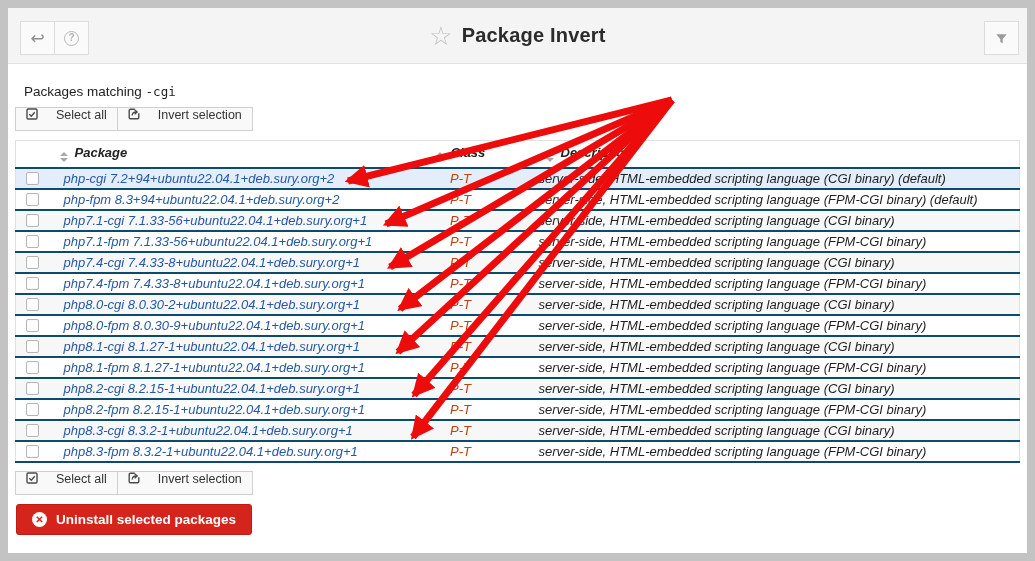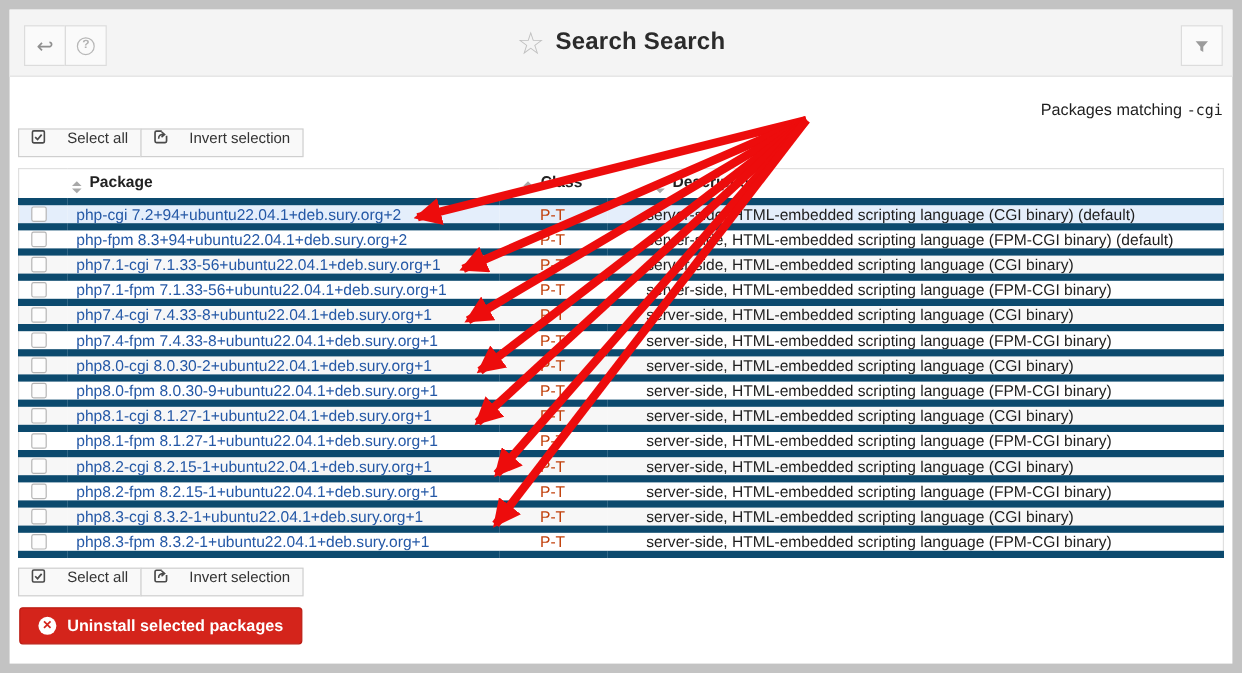--- a/index.html
+++ b/index.html
@@ -21,34 +21,34 @@
   .help-circle{width:15px;height:15px;border:1.5px solid #b7b7b7;border-radius:50%;
     color:#b3b3b3;font-size:10px;font-weight:bold;line-height:12px;text-align:center;}
   .title-wrap{position:absolute;left:50%;top:50%;transform:translate(-50%,-50%);
     display:flex;align-items:center;white-space:nowrap;}
   .star{color:#c0c0c0;font-size:26px;margin-right:9px;line-height:1;cursor:pointer;}
   .page-title{font-size:20px;font-weight:bold;color:#2b2b2b;letter-spacing:.2px;}
   .filter-btn{position:absolute;right:8px;top:13px;}
 
   
   main{padding:0 7px;}
-  .subtitle{margin:20px 1px 8px 9px;font-size:13.5px;color:#1e1e1e;text-align:right;}
+  .subtitle{margin:20px 1px 8px 9px;font-size:13.5px;color:#1e1e1e;}
   .subtitle code{font-family:"DejaVu Sans Mono",monospace;font-size:12.5px;}
 
   .toolbar{margin:8px 0 0 0;display:flex;}
   .btn{display:inline-flex;align-items:flex-start;gap:18px;height:24px;padding:0 10px;
     background:#f9f9f9;border:1px solid #cfcfcf;font-size:12.5px;color:#333;
     font-family:"Liberation Sans",sans-serif;cursor:pointer;}
   .btn + .btn{margin-left:-1px;}
   .btn svg{display:block;}
 
   table{width:100%;border-collapse:collapse;margin-top:9px;border:1px solid #e0e0e0;
     font-size:13px;table-layout:fixed;}
-  th,td{border-bottom:6px solid #0c4a6e;height:21px;padding:0;vertical-align:middle;
-    overflow:hidden;white-space:nowrap;}
+  th,td{border-bottom:2px solid #0c4a6e;height:21px;padding:0;vertical-align:middle;
+    overflow:hidden;white-space:nowrap;font-style:italic;}
   thead th{height:27px;font-weight:bold;color:#222;text-align:left;background:#fff;}
   col.c-check{width:40px;} col.c-pkg{width:360px;} col.c-class{width:90px;}
   .sort{display:inline-flex;flex-direction:column;gap:2px;margin-right:7px;vertical-align:1px;}
   .sort i{display:block;width:0;height:0;border-left:4px solid transparent;border-right:4px solid transparent;}
   .sort .up{border-bottom:4px solid #a8a8a8;}
   .sort .down{border-top:4px solid #a8a8a8;}
   th.h-pkg{padding-left:4px;}
   th.h-class{text-align:center;}
   th.h-desc{padding-left:40px;}
   td.c-check{padding-left:10px;}
@@ -80,21 +80,21 @@
     <div class="btn-group">
       <button class="icon-btn">
         <span class="back-glyph">↩</span>
       </button>
       <button class="icon-btn">
         <span class="help-circle">?</span>
       </button>
     </div>
     <div class="title-wrap">
       <span class="star">☆</span>
-      <h1 class="page-title">Search Search</h1>
+      <h1 class="page-title">Package Invert</h1>
     </div>
     <button class="icon-btn filter-btn">
       <svg width="15" height="15" viewBox="0 0 16 16">
         <path d="M2.5 3.5 h11 l-4.2 5 v4.6 l-2.6 -1.5 v-3.1 z" fill="#9b9b9b"></path>
       </svg>
     </button>
   </div>
 
   <main>
     <p class="subtitle">

